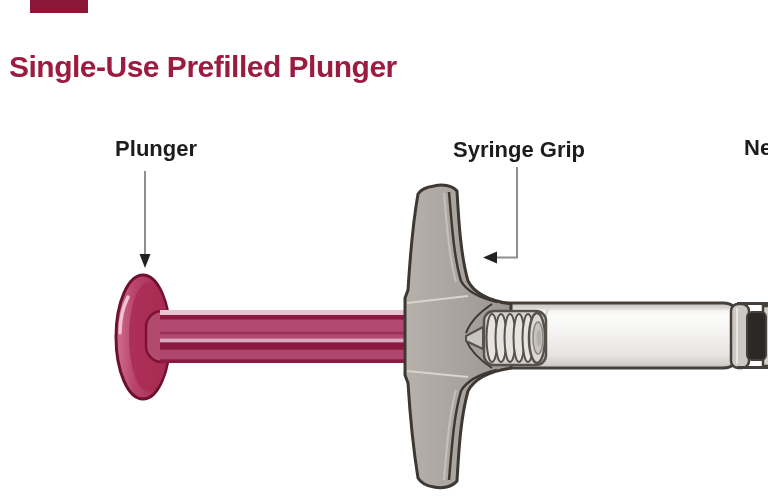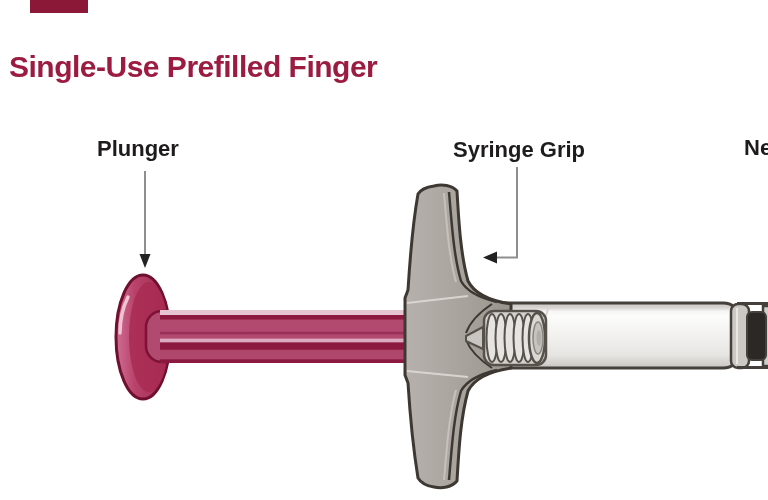--- a/index.html
+++ b/index.html
@@ -14,21 +14,21 @@
   }
   .page-title{
     position:absolute;left:9px;top:50px;
     font-size:30px;font-weight:bold;letter-spacing:-0.5px;
     color:var(--brand,#9c1b41);white-space:nowrap;
   }
   .part-label{
     position:absolute;font-size:22px;font-weight:bold;
     color:var(--label,#1d1b1b);white-space:nowrap;
   }
-  .lbl-plunger{left:97px;top:136px;width:100px;text-align:left;}
+  .lbl-plunger{left:97px;top:136px;width:100px;text-align:right;}
   .lbl-finger-grip{left:453px;top:137px;}
   .lbl-needle{left:744px;top:135px;}
   svg.diagram{position:absolute;left:0;top:0;}
 </style>
 </head>
 <body>
 
 <svg class="diagram" width="768" height="500" viewBox="0 0 768 500">
   <defs>
     <linearGradient id="gripGrad" x1="0" y1="0" x2="1" y2="0">
@@ -144,17 +144,17 @@
     <ellipse cx="519" cy="338" rx="5.5" ry="24" fill="#e6e3e0" stroke="#57514b" stroke-width="2"></ellipse>
     <ellipse cx="528" cy="338" rx="5.5" ry="24" fill="#e6e3e0" stroke="#57514b" stroke-width="2"></ellipse>
     <ellipse cx="537" cy="338" rx="8" ry="25" fill="#dbd8d4" stroke="#57514b" stroke-width="2.5"></ellipse>
     <ellipse cx="538" cy="338" rx="5" ry="16" fill="#c7c3bf" stroke="#8b857f" stroke-width="1.5"></ellipse>
     <ellipse cx="539" cy="338" rx="2.5" ry="8" fill="#b2aeaa"></ellipse>
   </g>
 </svg>
 
 <div class="accent-bar"></div>
 
-<div class="page-title">Single-Use Prefilled Finger</div>
+<div class="page-title">Single-Use Prefilled Plunger</div>
 
 <div class="part-label lbl-plunger">Plunger</div>
 <div class="part-label lbl-finger-grip">Syringe Grip</div>
 <div class="part-label lbl-needle">Ne</div>
 
 </body></html>

